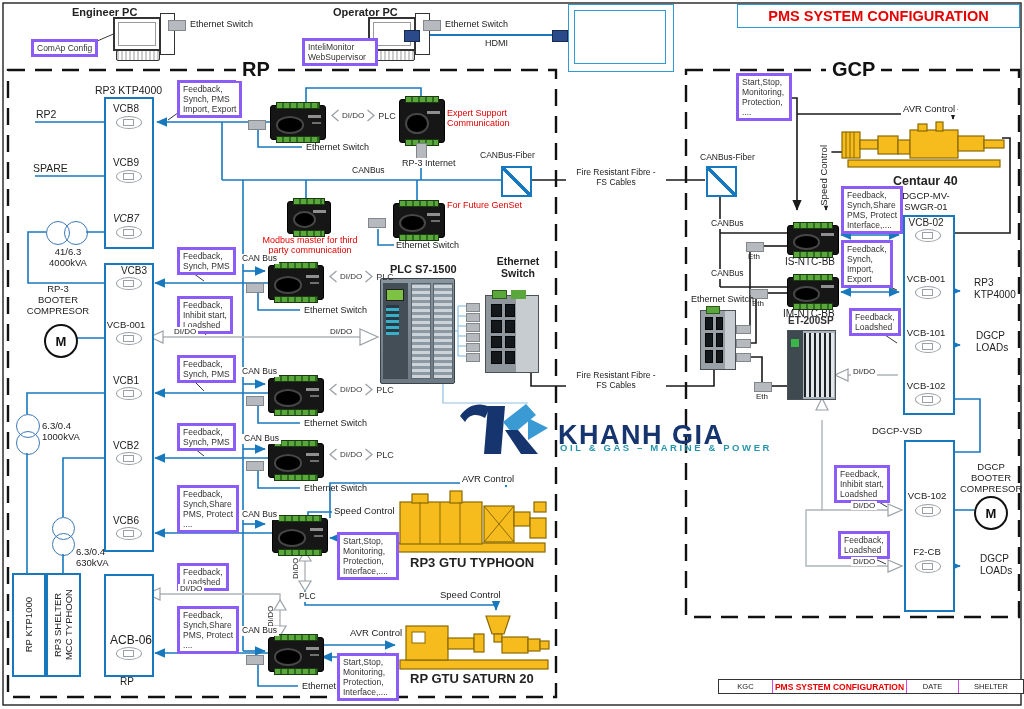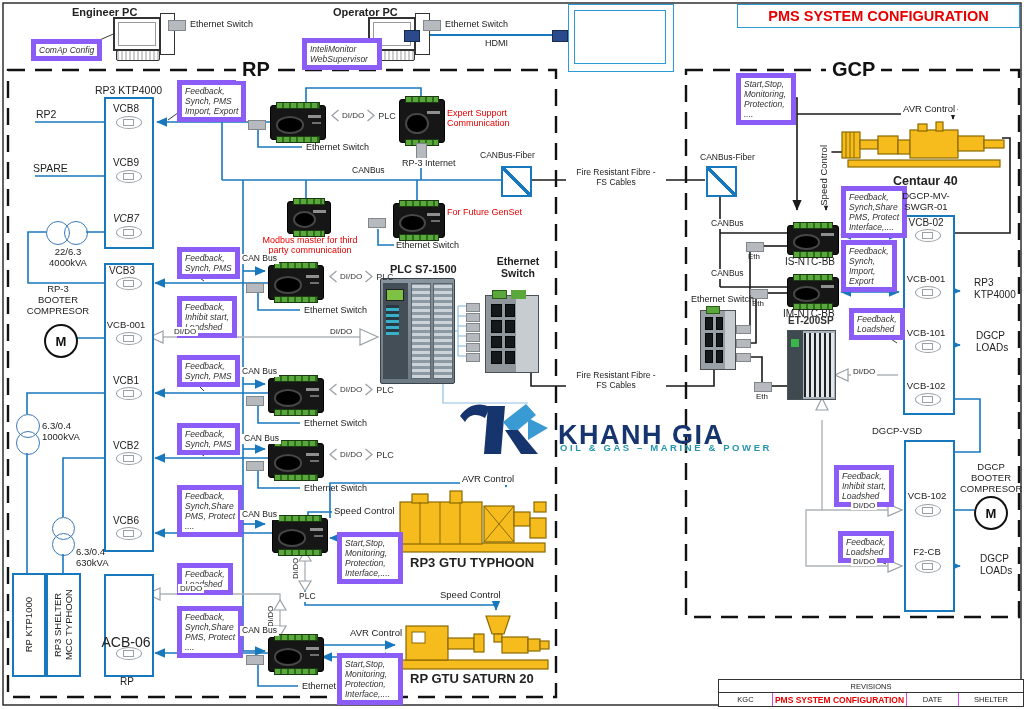--- a/index.html
+++ b/index.html
@@ -1,20 +1,20 @@
 <!DOCTYPE html>
 <html><head>
 <meta charset="utf-8">
 <style>
   html,body{margin:0;padding:0;background:#fff;font-family:"Liberation Sans",sans-serif;}
   .page{position:relative;width:1024px;height:709px;background:#fff;overflow:hidden;}
   .a{position:absolute;}
   svg.wires{position:absolute;left:0;top:0;z-index:1;}
   .tx{position:absolute;font-size:9px;color:#222;white-space:pre-line;line-height:1.15;z-index:5;}
-  .lb{position:absolute;border:5px solid #8b5cf6;background:#fff;font-size:8.5px;line-height:1.18;padding:1px 3px;color:#333;white-space:pre-line;z-index:5;font-style:italic;}
+  .lb{position:absolute;border:3px solid #8b5cf6;background:#fff;font-size:8.5px;line-height:1.18;padding:1px 3px;color:#333;white-space:pre-line;z-index:5;}
   .bld{font-weight:bold;}
   .red{color:#e80000;}
   .ctr{text-align:center;}
   .wbg{background:#fff;padding:0 2px;}
   .ttl{position:absolute;font-size:20px;font-weight:bold;color:#111;background:#fff;text-align:center;z-index:6;padding:0 6px;}
   .sg{position:absolute;border:2px solid #1878be;background:#fff;z-index:3;}
   .vbox{position:absolute;border:2px solid #1878be;background:#fff;z-index:3;display:flex;align-items:center;justify-content:center;}
   .vrt{writing-mode:vertical-rl;transform:rotate(180deg);font-size:9.5px;color:#222;white-space:pre-line;text-align:center;line-height:1.2;}
   .brk{position:absolute;width:24px;height:11px;background:#fff;border:1.3px solid #9aa0a6;border-radius:50%;z-index:5;}
   .brk i{position:absolute;left:6px;top:2px;width:9px;height:4.5px;border:1px solid #9aa0a6;background:#fff;}
@@ -249,51 +249,51 @@
       <i></i>
     </span>
 <div class="tx ctr" style="left:104px;top:157px;width:44px;font-size:10px;">VCB9</div>
 <span class="brk" style="left:116px;top:170px;">
       <i></i>
     </span>
 <div class="tx ctr" style="left:104px;top:213px;width:44px;font-size:10px;font-style:italic;">VCB7</div>
 <span class="brk" style="left:116px;top:226px;">
       <i></i>
     </span>
-<div class="tx ctr" style="left:100px;top:265px;width:44px;font-size:10px;">VCB3</div>
+<div class="tx ctr" style="left:112px;top:265px;width:44px;font-size:10px;">VCB3</div>
 <span class="brk" style="left:116px;top:277px;">
       <i></i>
     </span>
 <div class="tx ctr" style="left:100px;top:320px;width:52px;font-size:9.5px;">VCB-001</div>
 <span class="brk" style="left:116px;top:332px;">
       <i></i>
     </span>
 <div class="tx ctr" style="left:104px;top:375px;width:44px;font-size:10px;">VCB1</div>
 <span class="brk" style="left:116px;top:387px;">
       <i></i>
     </span>
 <div class="tx ctr" style="left:104px;top:440px;width:44px;font-size:10px;">VCB2</div>
 <span class="brk" style="left:116px;top:452px;">
       <i></i>
     </span>
 <div class="tx ctr" style="left:104px;top:515px;width:44px;font-size:10px;">VCB6</div>
 <span class="brk" style="left:116px;top:527px;">
       <i></i>
     </span>
-<div class="tx ctr" style="left:100px;top:634px;width:52px;font-size:14px;">ACB-06</div>
+<div class="tx ctr" style="left:100px;top:634px;width:52px;font-size:12px;text-align:right;">ACB-06</div>
 <span class="brk" style="left:116px;top:647px;">
       <i></i>
     </span>
 <div class="tx" style="left:120px;top:676px;font-size:10px;">RP</div>
 
 <div class="tx" style="left:36px;top:108px;font-size:10.5px;">RP2</div>
 <div class="tx" style="left:33px;top:162px;font-size:10.5px;">SPARE</div>
 <i class="txc" style="left:46px;top:221px;width:22px;height:22px;"></i>
 <i class="txc" style="left:64px;top:221px;width:22px;height:22px;"></i>
-<div class="tx ctr" style="left:36px;top:247px;width:64px;font-size:9.5px;">22/6.3
+<div class="tx ctr" style="left:36px;top:247px;width:64px;font-size:9.5px;">41/6.3
 4000kVA</div>
 <div class="tx ctr" style="left:18px;top:284px;width:80px;font-size:9.5px;">RP-3
 BOOTER
 COMPRESOR</div>
 <div class="motor" style="left:44px;top:324px;width:30px;height:30px;">M</div>
 <i class="txc" style="left:16px;top:414px;width:22px;height:22px;"></i>
 <i class="txc" style="left:16px;top:431px;width:22px;height:22px;"></i>
 <div class="tx" style="left:42px;top:421px;width:60px;font-size:9.5px;">6.3/0.4
 1000kVA</div>
 <i class="txc" style="left:52px;top:517px;width:21px;height:21px;"></i>
@@ -367,21 +367,21 @@
       <i class="scr"></i>
       <i class="tag"></i>
     </div>
 <div class="tx red ctr" style="left:256px;top:235px;width:108px;">Modbus master for third
 party communication</div>
 <div class="comap" style="left:393px;top:203px;width:50px;height:33px;">
       <i class="scr"></i>
       <i class="tag"></i>
       <i class="tag2"></i>
     </div>
-<div class="tx red" style="left:447px;top:207px;">For Future GenSet</div>
+<div class="tx red" style="left:447px;top:200px;">For Future GenSet</div>
 <span class="plug" style="left:368px;top:218px;width:16px;height:8px;"></span>
 <div class="tx" style="left:396px;top:240px;">Ethernet Switch</div>
 
 <div class="tx wbg" style="left:240px;top:254px;font-size:8.5px;">CAN Bus</div>
 <div class="comap" style="left:268px;top:265px;width:54px;height:33px;">
       <i class="scr"></i>
       <i class="tag"></i>
       <i class="tag2"></i>
     </div>
 <span class="plug" style="left:246px;top:283px;width:16px;height:8px;"></span>
@@ -669,21 +669,20 @@
 LOADs</div>
 <div class="lb" style="left:834px;top:465px;">Feedback,
 Inhibit start,
 Loadshed</div>
 <div class="tx wbg" style="left:851px;top:501px;font-size:8px;">DI/DO</div>
 <div class="lb" style="left:838px;top:531px;">Feedback,
 Loadshed</div>
 <div class="tx wbg" style="left:851px;top:557px;font-size:8px;">DI/DO</div>
 
 <div class="ftable" style="left:718px;top:679px;width:304px;">
-  <div class="r1">REVISIONS</div>
   <div class="r2">
     <div class="c" style="width:53px;">KGC</div>
     <div class="c red bld" style="width:133px;font-size:8.5px;">PMS SYSTEM CONFIGURATION</div>
     <div class="c" style="width:51px;">DATE</div>
     <div class="c" style="flex:1;border-right:none;">SHELTER</div>
   </div>
 </div>
 
 </div>
 

